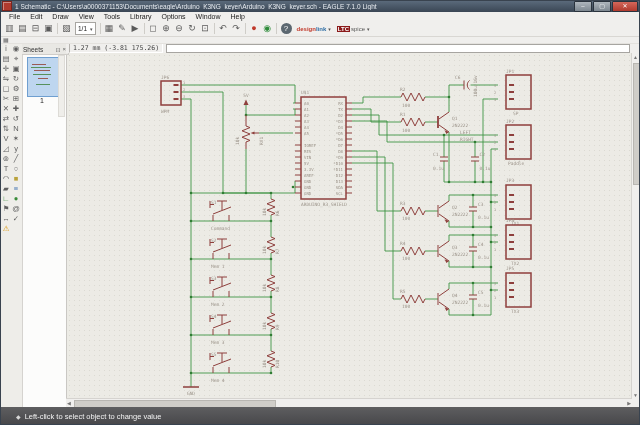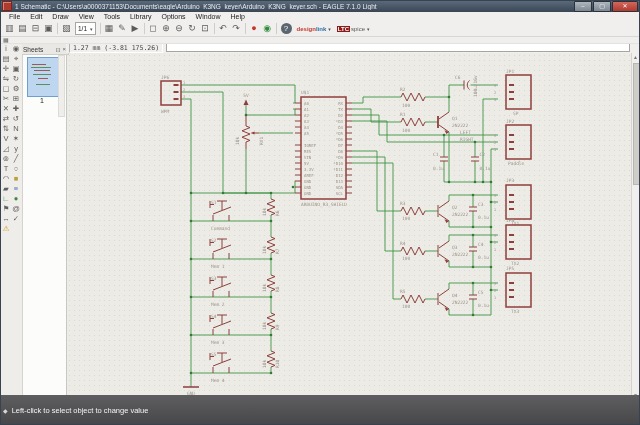--- a/index.html
+++ b/index.html
@@ -56,21 +56,21 @@
   [data-name="net-icon"],[data-name="junction-icon"]{color:#3a8c3a}
   [data-name="errors-icon"]{color:#dd9d1c}
   [data-name="rect-icon"]{color:#b9a23a}
 
   
   .sheets-header{position:absolute;left:22px;top:43px;width:44px;height:10px;background:#e9e8e4;
     border:1px solid #cfcdc9;border-left:none;display:flex;align-items:center;font-size:6.5px;z-index:7;padding:0 1px}
   .sheets-header .t{flex:1;color:#333}
   .sheets-header .hicon{font-size:6px;color:#666;padding:0 1px}
   .coordbar{position:absolute;left:66px;top:43px;right:0;height:10px;background:#f0efed;z-index:7;
-    display:flex;align-items:flex-start;gap:3px;padding-left:3px}
+    display:flex;align-items:flex-end;gap:3px;padding-left:3px}
   .coords{border:1px solid #b6b4b0;border-right-color:#fff;border-bottom-color:#fff;background:#f0efed;
     height:8px;line-height:8px;font:6.5px "DejaVu Sans Mono",monospace;color:#444;padding:0 3px;white-space:nowrap}
   .cmdline{flex:1;height:7px;border:1px solid #a7a5a1;background:#fff;font:6.5px "DejaVu Sans Mono",monospace;
     padding:0 2px;margin-right:10px}
   .sheets-panel{position:absolute;left:22px;top:53px;width:44px;bottom:18px;background:#fcfcfb;
     border-right:1px solid #c9c7c3;z-index:6}
   .thumb{position:absolute;left:5px;top:4px;width:30px;height:38px;background:#bed6ef;border:1px solid #6f9fd0}
   .thumb i{position:absolute;background:#9a5b55;height:1px}
   .thumb em{position:absolute;background:#57915c;height:1px}
   .thumb-label{position:absolute;left:0;top:44px;width:40px;text-align:center;font-size:7px;color:#222}
@@ -91,23 +91,23 @@
   .num{font-size:3.5px}
 
   
   .hscroll{position:absolute;left:66px;right:8px;bottom:18px;height:8px;background:#f0efed;border-top:1px solid #d5d3cf;z-index:8}
   .hthumb{position:absolute;left:10px;top:1px;width:200px;height:6px;background:#cfcdc8;border:1px solid #b8b6b1}
   .vscroll{position:absolute;right:0;top:53px;bottom:26px;width:8px;background:#f0efed;border-left:1px solid #d5d3cf;z-index:8}
   .vthumb{position:absolute;top:10px;left:1px;width:5px;height:120px;background:#cfcdc8;border:1px solid #b8b6b1}
   .sarrow{position:absolute;font-size:5px;color:#777;line-height:8px}
 
   
-  .statusbar{position:absolute;left:0;right:0;bottom:0;height:30px;
+  .statusbar{position:absolute;left:0;right:0;bottom:0;height:18px;
     background:linear-gradient(#5e5e60,#47474a);color:#f2f2f2;display:flex;align-items:center;
-    padding-left:3px;font-size:7.5px;z-index:10}
+    padding-left:16px;font-size:7.5px;z-index:10}
   .statusbar .sicon{color:#d8d8d8;font-size:6px;margin-right:4px}
 </style>
 </head>
 <body>
 
 <div class="frame" data-name="window-frame"></div>
 
 <div class="titlebar" data-name="title-bar">
   <span class="appicon" data-name="app-icon"></span>
   <span class="wtitle" data-name="window-title">1 Schematic - C:\Users\a0000371153\Documents\eagle\Arduino_K3NG_keyer\Arduino_K3NG_keyer.sch - EAGLE 7.1.0 Light</span>

